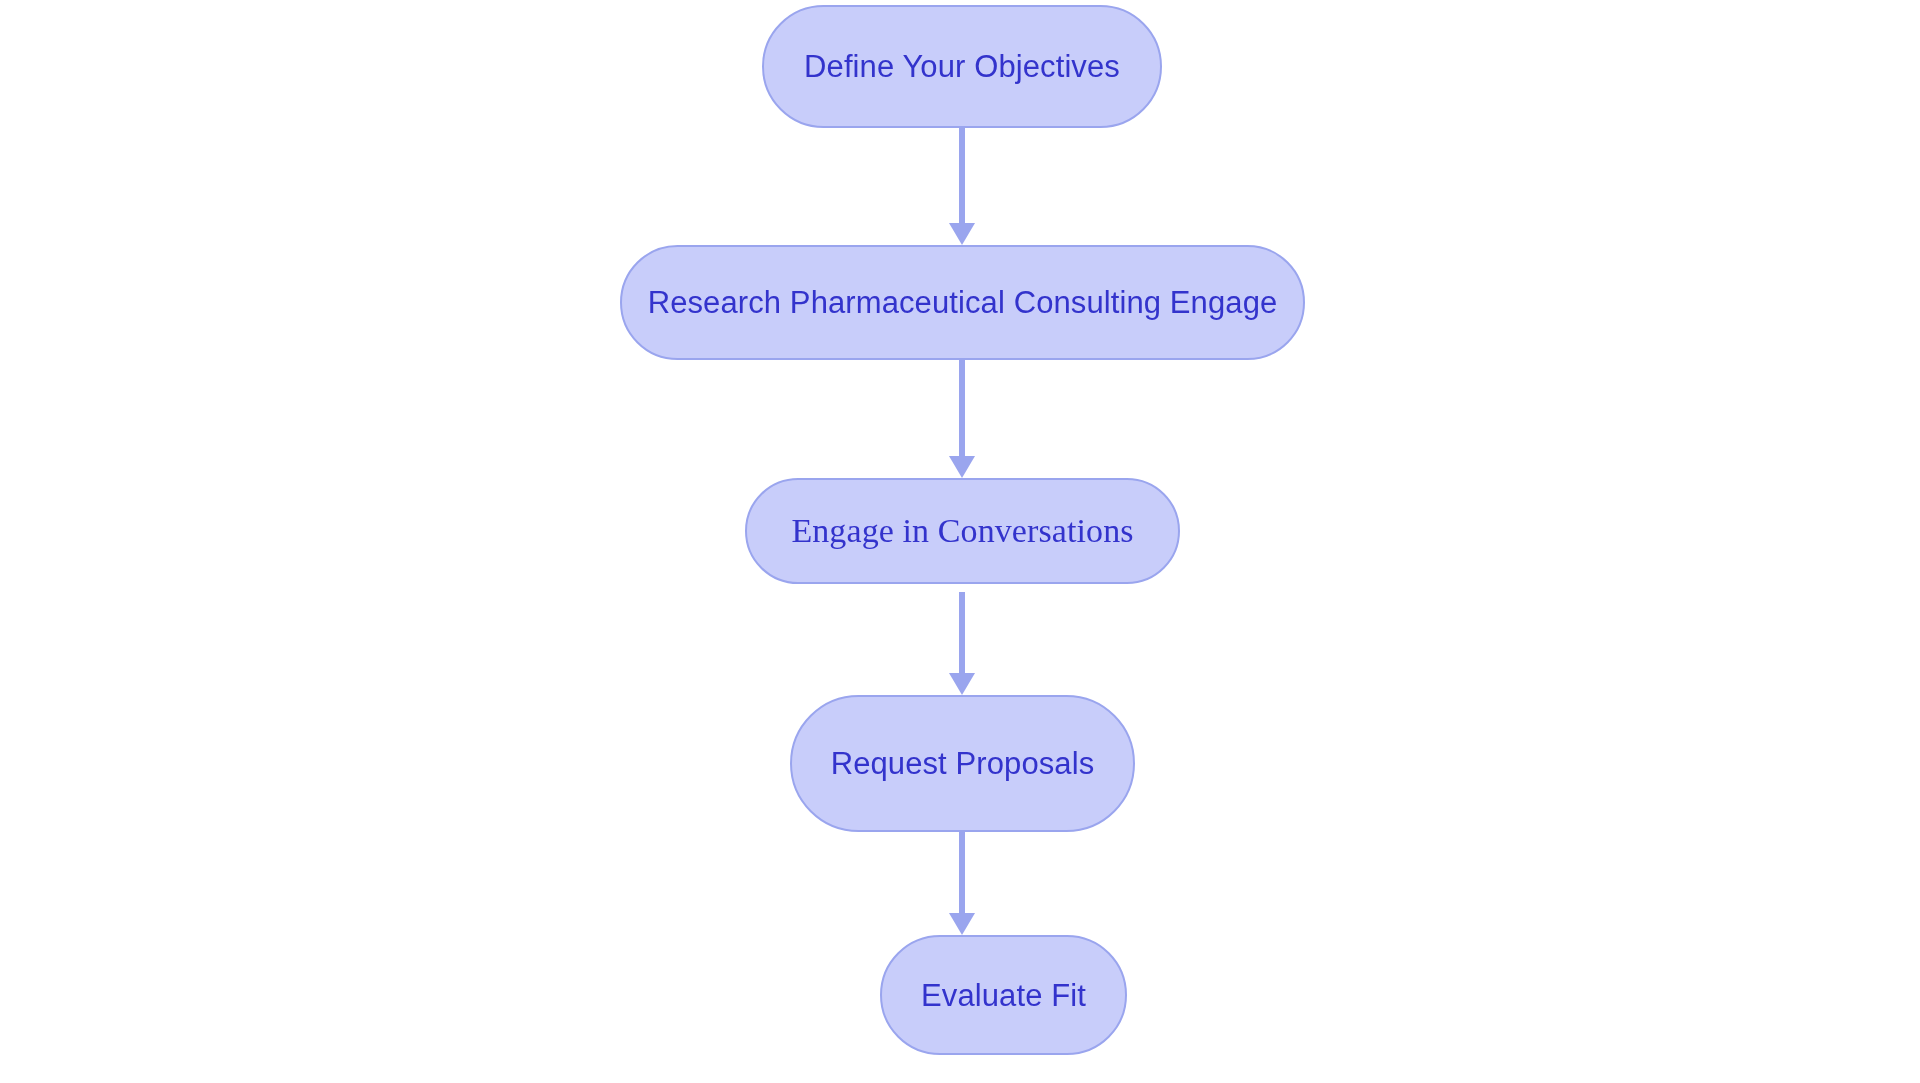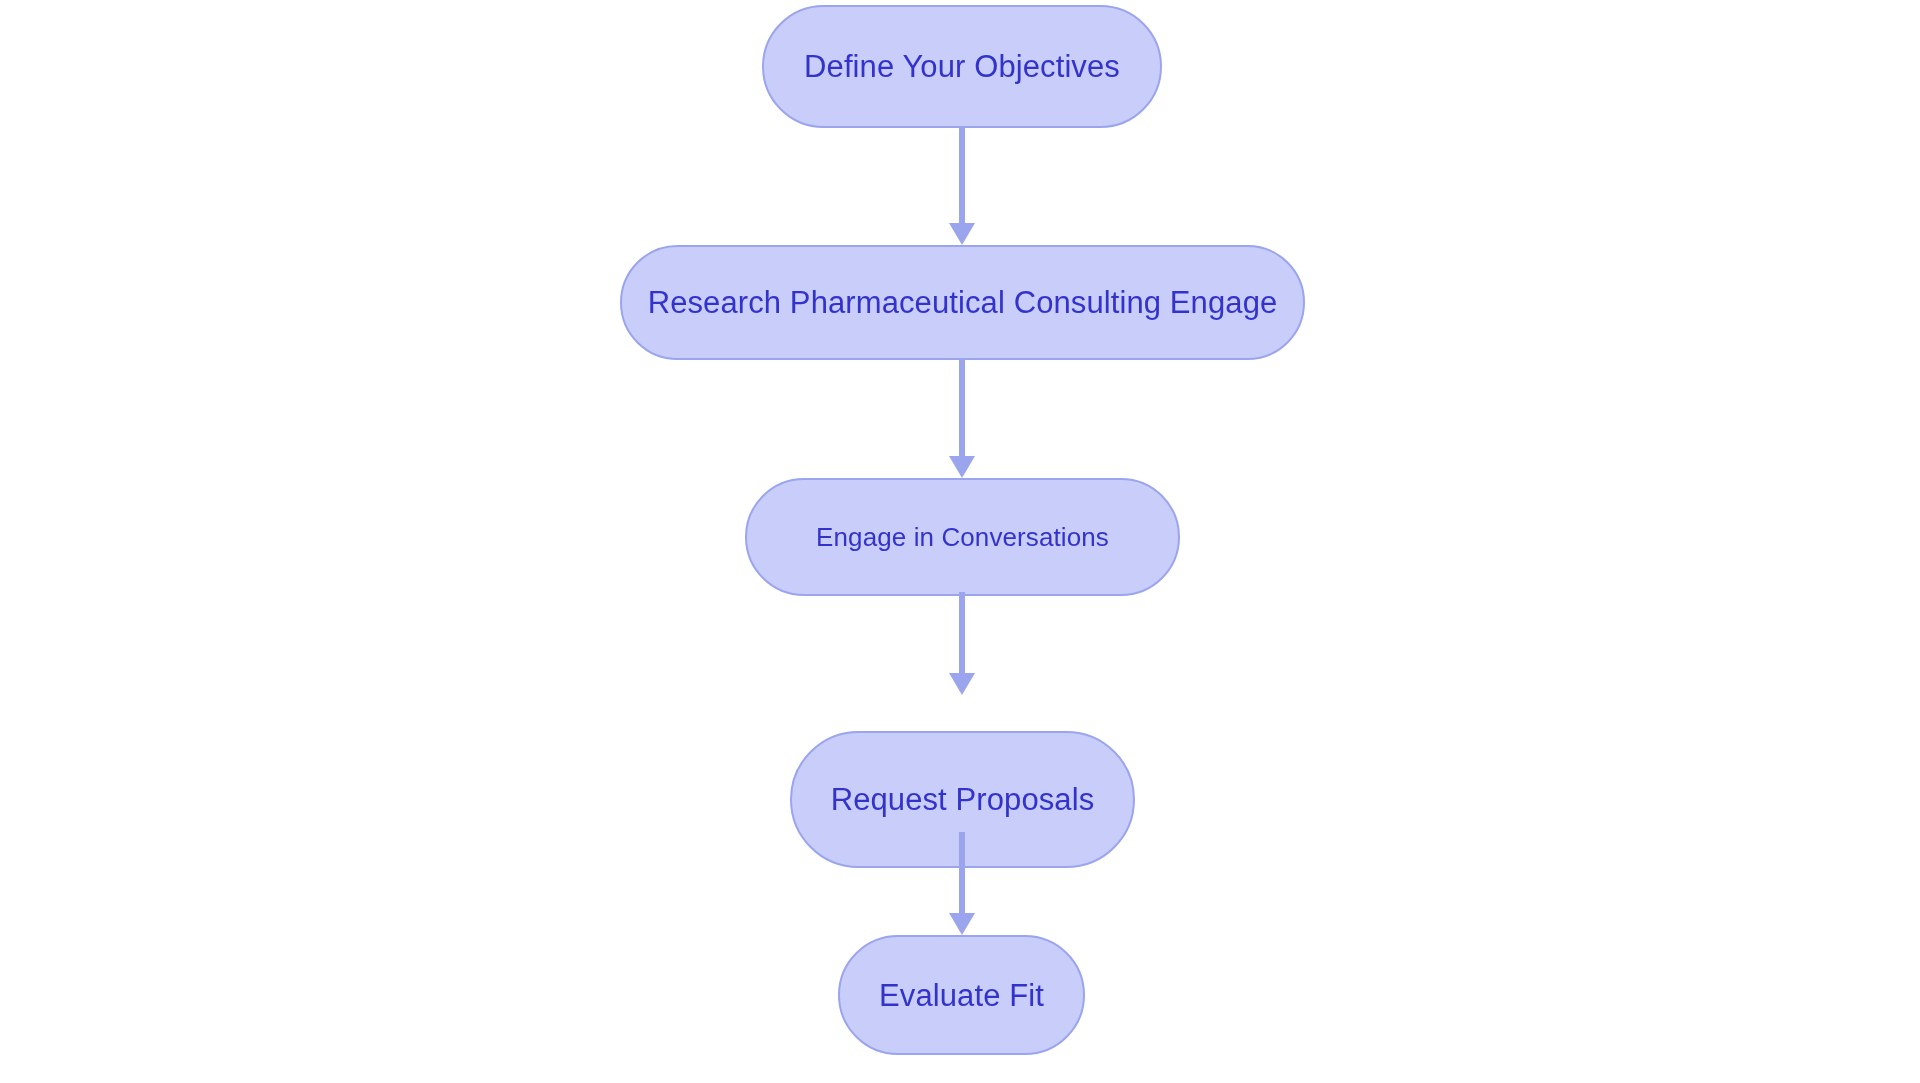--- a/index.html
+++ b/index.html
@@ -37,23 +37,23 @@
 
   .flow-node .node-label {
     display: block;
     line-height: 1;
     color: #3333cc;
   }
 
   
   .node-1 { left: 762px;  top: 5px;   width: 400px; height: 123px; font-size: 31px; }
   .node-2 { left: 620px;  top: 245px; width: 685px; height: 115px; font-size: 31px; }
-  .node-3 { left: 745px;  top: 478px; width: 435px; height: 118px; font-size: 26px; }
-  .node-4 { left: 790px;  top: 731px; width: 345px; height: 137px; font-size: 31px; }
-  .node-5 { left: 838px;  top: 935px; width: 247px; height: 120px; font-size: 31px; }
+  .node-3 { left: 745px;  top: 478px; width: 435px; height: 106px; font-size: 34px; font-family: Liberation Serif, serif; }
+  .node-4 { left: 790px;  top: 695px; width: 345px; height: 137px; font-size: 31px; }
+  .node-5 { left: 880px;  top: 935px; width: 247px; height: 120px; font-size: 31px; }
 
   
   .flow-connector {
     position: absolute;
     left: 959px;
     width: 6px;
   }
   .flow-connector .stem {
     position: absolute;
     left: 0;

